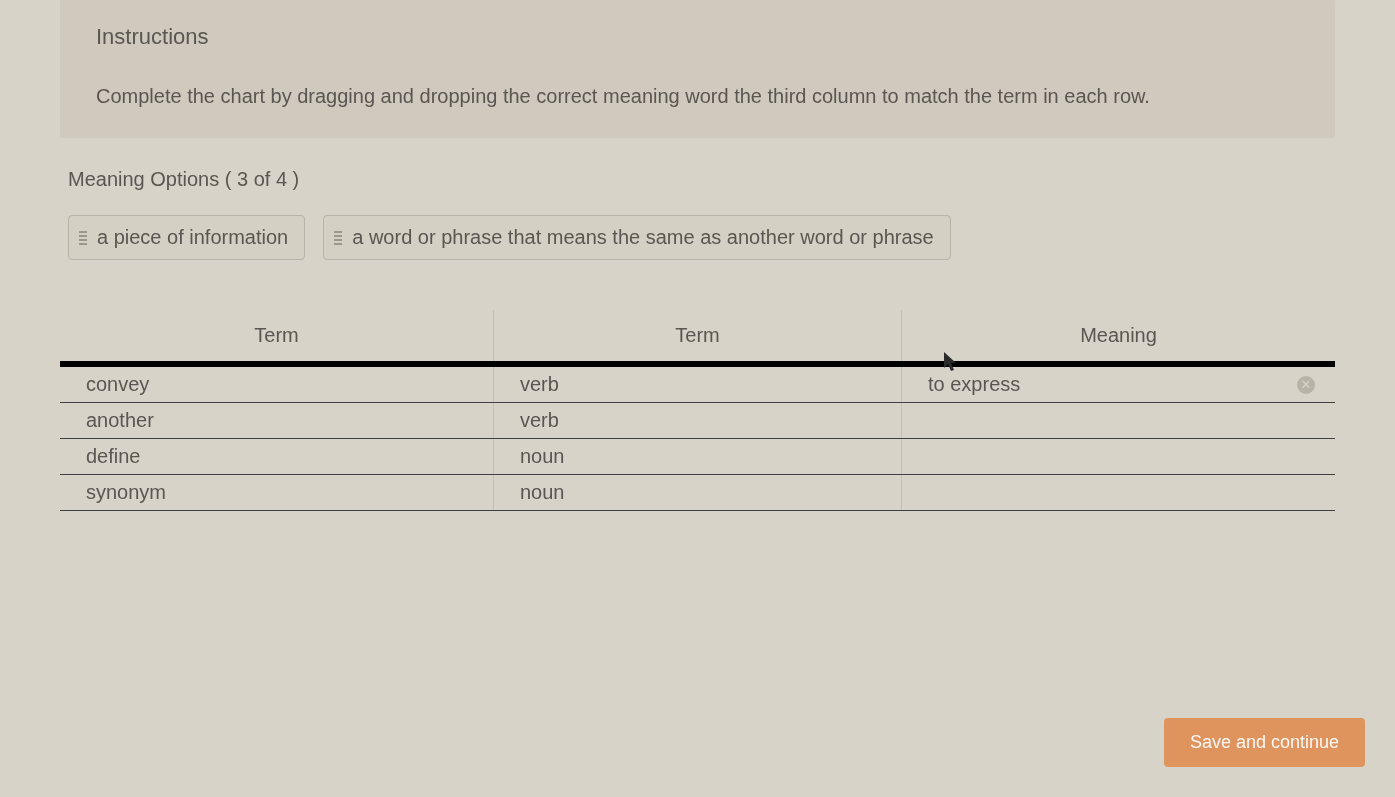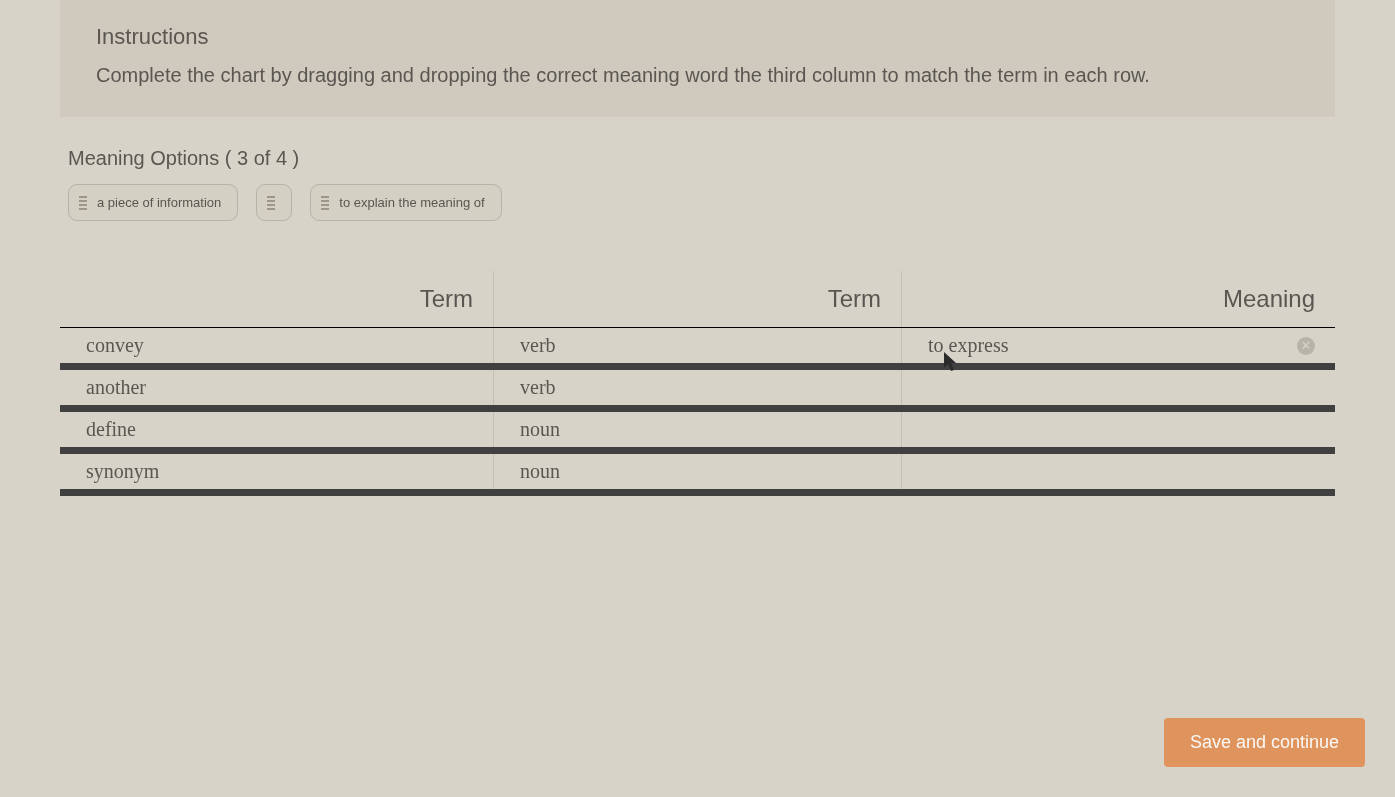--- a/index.html
+++ b/index.html
@@ -22,88 +22,87 @@
     .instructions-box {
       background: #cfcabd;
       padding: 24px 36px 28px 36px;
       margin: 0 0 30px 0;
       border-radius: 2px;
     }
     .instructions-heading {
       font-size: 22px;
       font-weight: 400;
       color: #5a5651;
-      margin-bottom: 11px;
+      margin-bottom: 32px;
     }
     .instructions-text {
       font-size: 20px;
       color: #5a5651;
       line-height: 1.4;
     }
     .options-heading {
       font-size: 20px;
       color: #5a5651;
-      margin-bottom: 14px;
+      margin-bottom: 24px;
       padding-left: 8px;
     }
     .options-row {
       display: flex;
       gap: 18px;
       padding-left: 8px;
       margin-bottom: 50px;
     }
     .option-chip {
       border: 1px solid #b8b3a7;
       background: #d5d0c4;
       padding: 10px 16px 10px 10px;
       display: flex;
       align-items: center;
       gap: 10px;
-      font-size: 13px;
+      font-size: 20px;
       color: #5a5651;
       cursor: grab;
-      border-radius: 9px;
+      border-radius: 4px;
     }
     .drag-handle {
       display: inline-flex;
       flex-direction: column;
       gap: 2px;
       width: 8px;
     }
     .drag-handle span {
       display: block;
       height: 2px;
       background: #9c978a;
       width: 100%;
     }
     .chart-table {
       width: 100%;
       border-collapse: collapse;
     }
     .chart-table th {
       font-weight: 400;
-      font-size: 24px;
+      font-size: 20px;
       color: #5a5651;
       padding: 14px 20px;
-      text-align: right;
-      border-bottom: 1px solid #000000;
+      text-align: center;
+      border-bottom: 6px solid #000000;
     }
     .chart-table th:nth-child(2),
     .chart-table th:nth-child(3),
     .chart-table td:nth-child(2),
     .chart-table td:nth-child(3) {
       border-left: 1px solid #c4bfb3;
     }
     .chart-table td {
       font-size: 20px;
       color: #5a5651;
       padding: 6px 26px;
-      border-bottom: 7px solid #404040;
+      border-bottom: 1px solid #404040;
       vertical-align: middle;
-      font-family: Liberation Serif, serif;
     }
     .chart-table td:first-child {
       width: 34%;
     }
     .chart-table td:nth-child(2) {
       width: 32%;
     }
     .chart-table td:nth-child(3) {
       position: relative;
       width: 34%;
@@ -166,29 +165,21 @@
       </span>
       <span>a piece of information</span>
     </div>
     <div class="option-chip">
       <span class="drag-handle">
         <span></span>
           <span></span>
           <span></span>
           <span></span>
       </span>
-    </div>
-    <div class="option-chip">
-      <span class="drag-handle">
-        <span></span>
-          <span></span>
-          <span></span>
-          <span></span>
-      </span>
-      <span>to explain the meaning of</span>
+      <span>a word or phrase that means the same as another word or phrase</span>
     </div>
   </div>
 
   <table class="chart-table">
     <thead>
       <tr>
         <th>Term</th>
         <th>Term</th>
         <th>Meaning</th>
       </tr>

